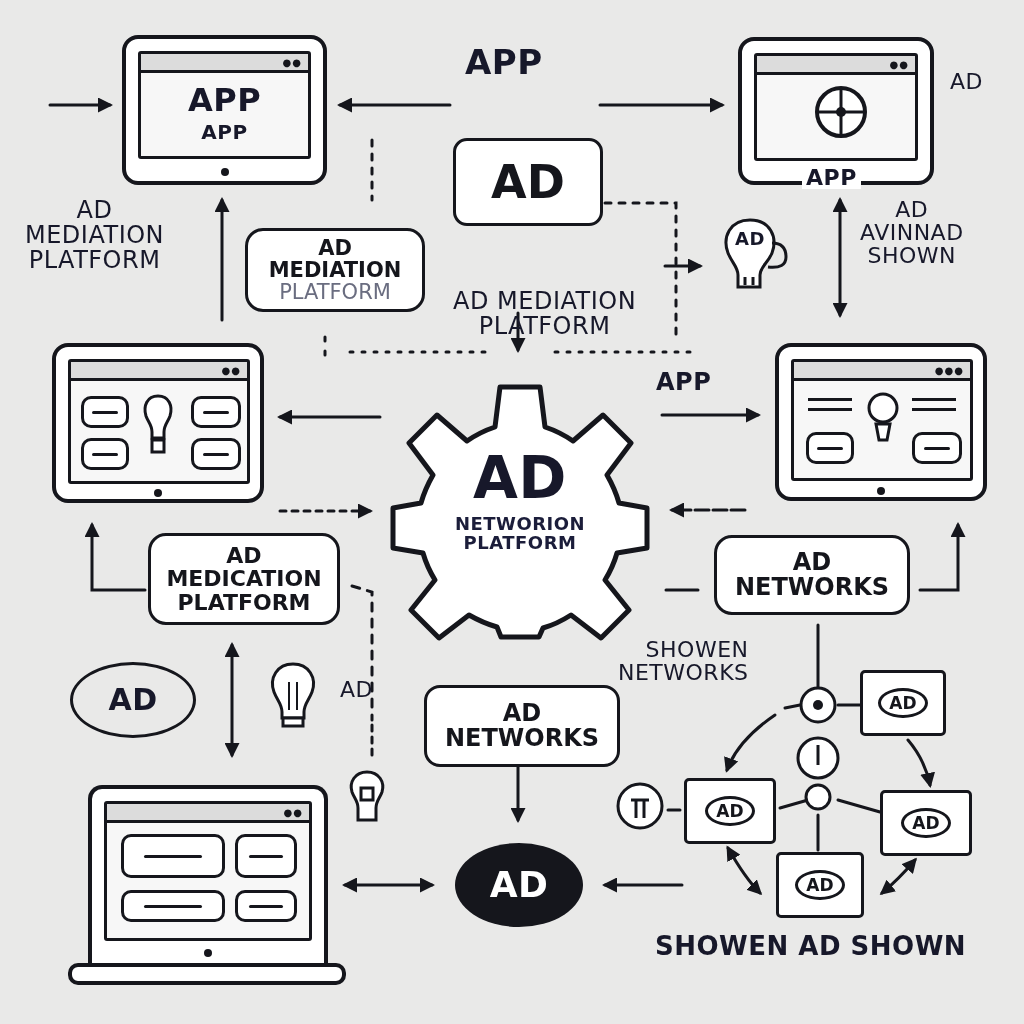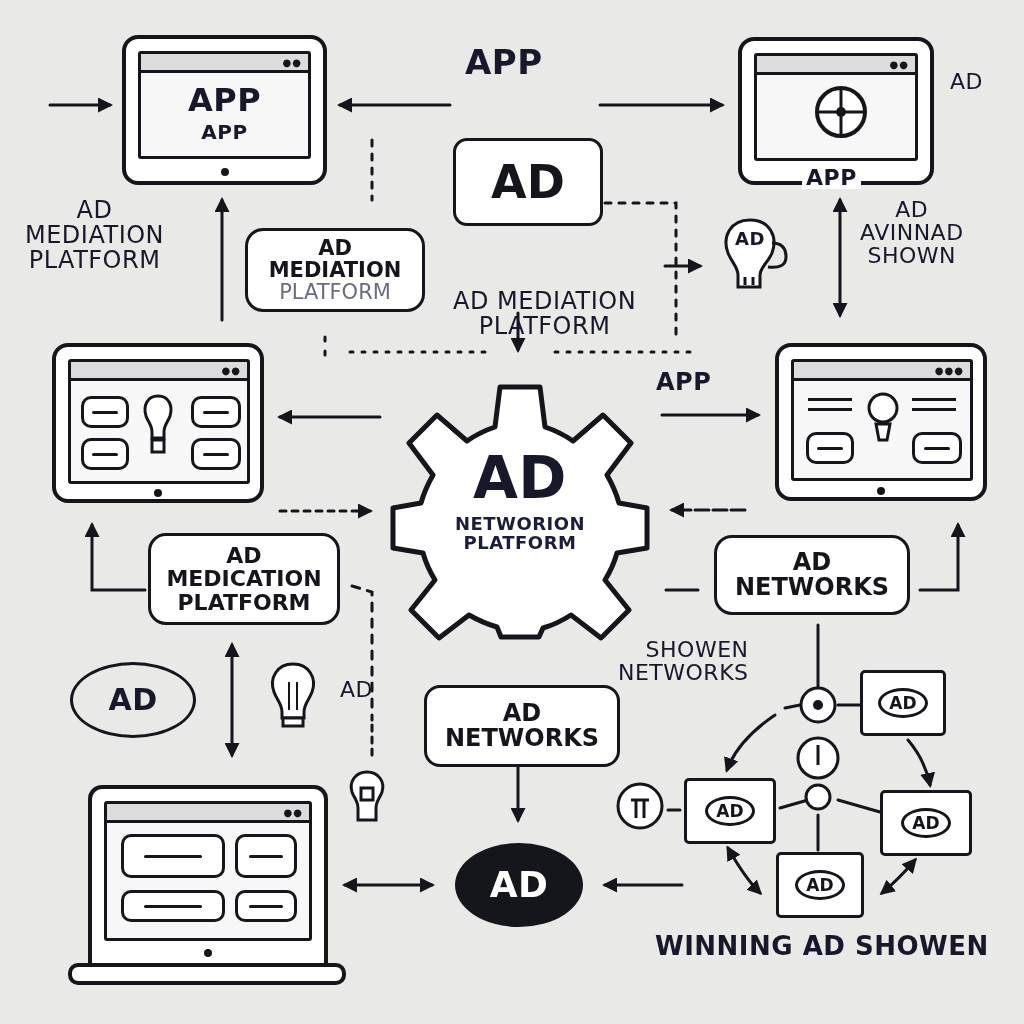--- a/index.html
+++ b/index.html
@@ -284,13 +284,13 @@
 <div class="mini" style="left:684px;top:778px;width:92px;height:66px;">
   <span class="oval">AD</span>
 </div>
 <div class="mini" style="left:880px;top:790px;width:92px;height:66px;">
   <span class="oval">AD</span>
 </div>
 <div class="mini" style="left:776px;top:852px;width:88px;height:66px;">
   <span class="oval">AD</span>
 </div>
 
-<div class="lbl" style="left:655px;top:933px;font-size:26px;white-space:nowrap;">WINNING AD SHOWEN</div>
+<div class="lbl" style="left:655px;top:933px;font-size:26px;white-space:nowrap;">SHOWEN AD SHOWN</div>
 
 </body></html>

